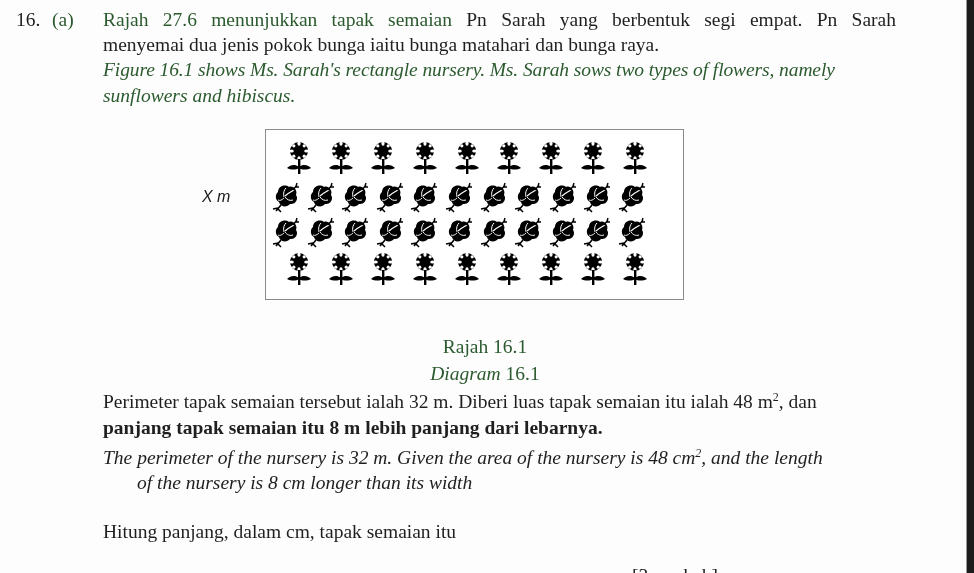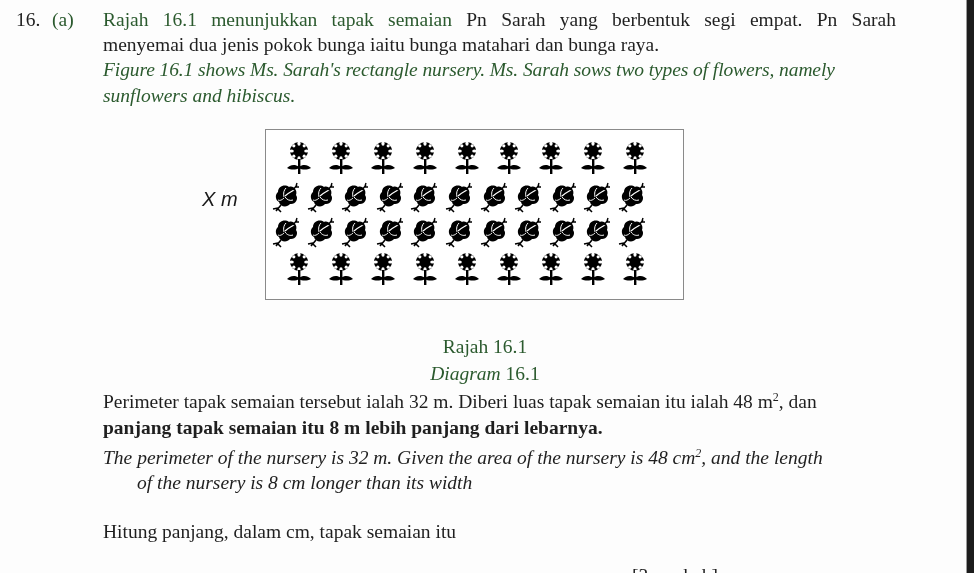--- a/index.html
+++ b/index.html
@@ -77,21 +77,21 @@
       border: 1.5px solid #8a8a8a;
       box-sizing: border-box;
       background: #ffffff;
     }
     .xlabel {
       position: absolute;
       left: 202px;
       top: 188px;
       font-family: "Liberation Sans", "DejaVu Sans", sans-serif;
       font-style: italic;
-      font-size: 20px;
+      font-size: 16px;
       color: #1a1a1a;
     }
     .row {
       position: absolute;
       left: 0;
       width: 100%;
       height: 38px;
     }
     .plant {
       position: absolute;
@@ -116,21 +116,21 @@
   </style>
 </head>
 <body>
 
 <div class="page">
 
   <span class="qnum black">16.</span>
   <span class="qpart green">(a)</span>
 
   <div class="line justify" style="top:8px;">
-    <span class="green">Rajah 16.1 menunjukkan tapak semaian</span>
+    <span class="green">Rajah 27.6 menunjukkan tapak semaian</span>
     <span class="black">Pn Sarah yang berbentuk segi empat. Pn Sarah</span>
   </div>
   <div class="line black" style="top:33px;">menyemai dua jenis pokok bunga iaitu bunga matahari dan bunga raya.</div>
 
   <div class="line green italic" style="top:58px; letter-spacing:-0.1px;">Figure 16.1 shows Ms. Sarah's rectangle nursery. Ms. Sarah sows two types of flowers, namely</div>
   <div class="line green italic" style="top:84px;">sunflowers and hibiscus.</div>
 
   <span class="xlabel">X m</span>
 
   <div class="diagram">

